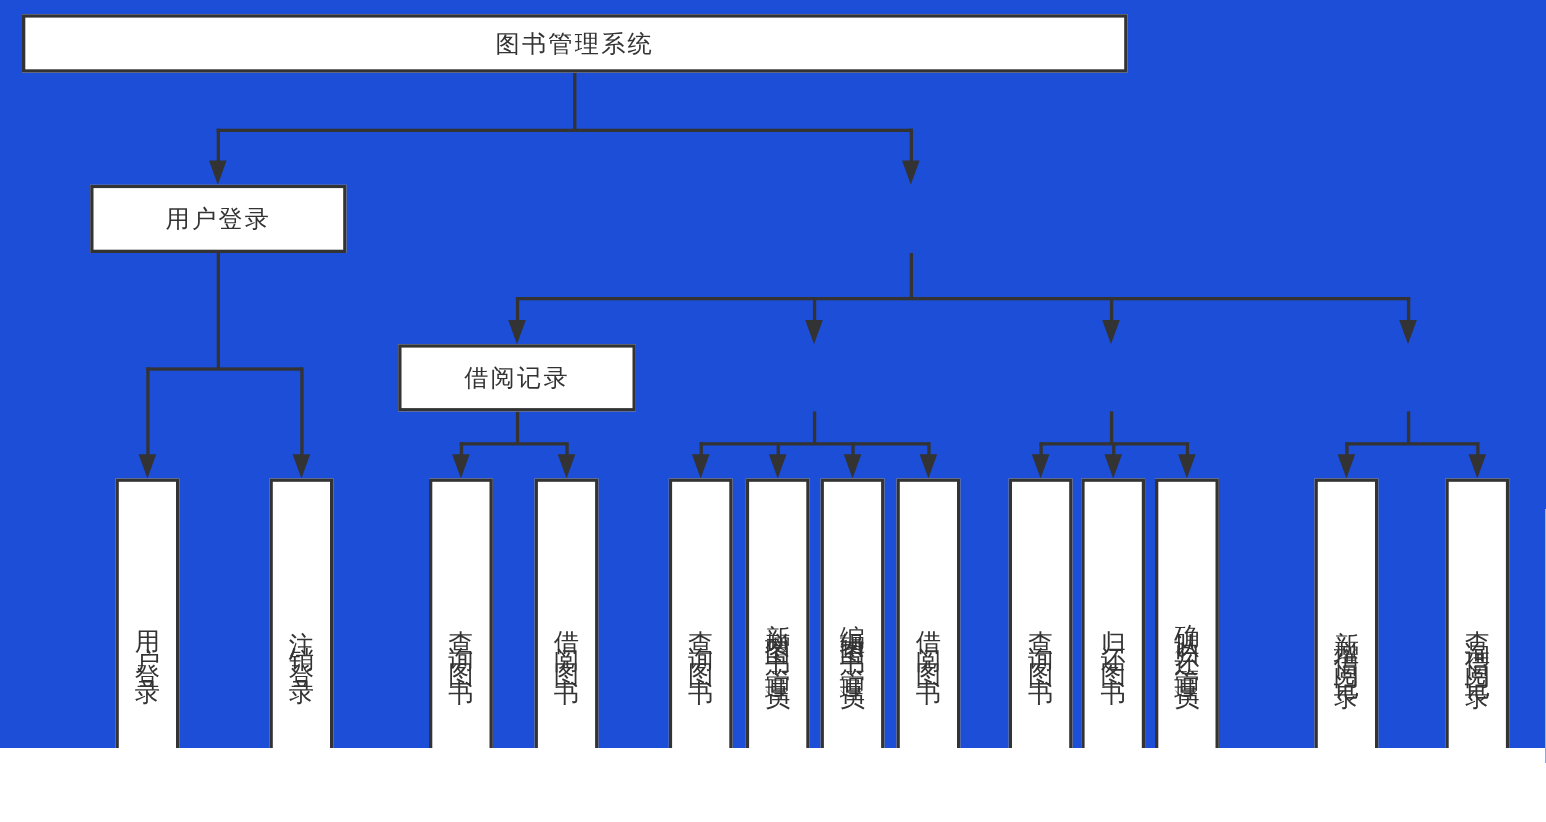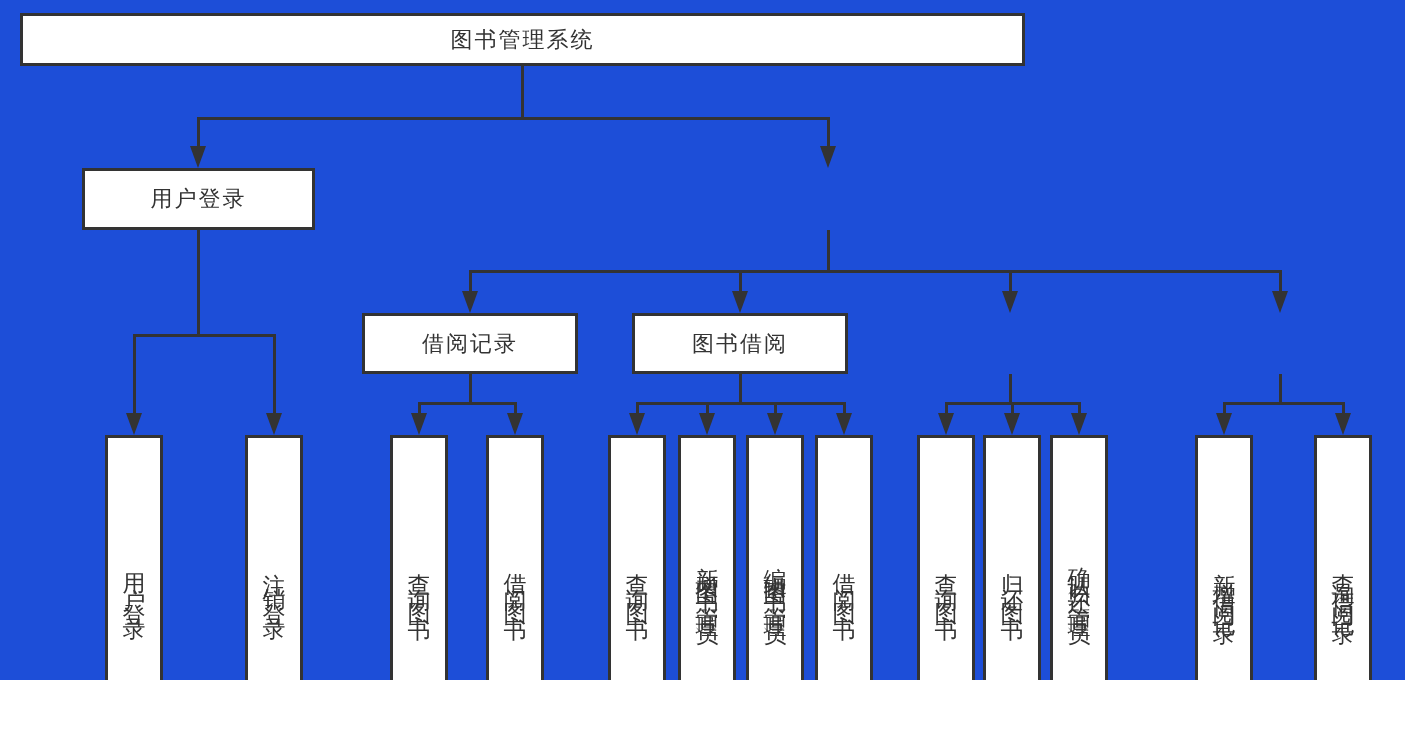--- a/index.html
+++ b/index.html
@@ -117,21 +117,20 @@
   <div class="arrow" style="left:1004px;top:413px"></div>
   <div class="arrow" style="left:1071px;top:413px"></div>
   <div class="arrow" style="left:1216px;top:413px"></div>
   <div class="arrow" style="left:1335px;top:413px"></div>
 
   <div class="node hbox" style="left:20px;top:13px;width:1005px;height:53px">图书管理系统</div>
 
   <div class="node hbox" style="left:82px;top:168px;width:233px;height:62px">用户登录</div>
 
   <div class="node hbox" style="left:362px;top:313px;width:216px;height:61px">借阅记录</div>
-  <div class="node hbox" style="left:632px;top:313px;width:216px;height:61px">图书借阅</div>
 
   <div class="node vbox sp-wide" style="left:105px;top:435px;width:58px;height:300px">用户登录</div>
   <div class="node vbox sp-wide" style="left:245px;top:435px;width:58px;height:300px">注销登录</div>
 
   <div class="node vbox sp-wide" style="left:390px;top:435px;width:58px;height:300px">查询图书</div>
   <div class="node vbox sp-wide" style="left:486px;top:435px;width:58px;height:300px">借阅图书</div>
 
   <div class="node vbox sp-wide" style="left:608px;top:435px;width:58px;height:300px">查询图书</div>
   <div class="node vbox" style="left:678px;top:435px;width:58px;height:300px">新增图书（管理员）</div>
   <div class="node vbox" style="left:746px;top:435px;width:58px;height:300px">编辑图书（管理员）</div>

